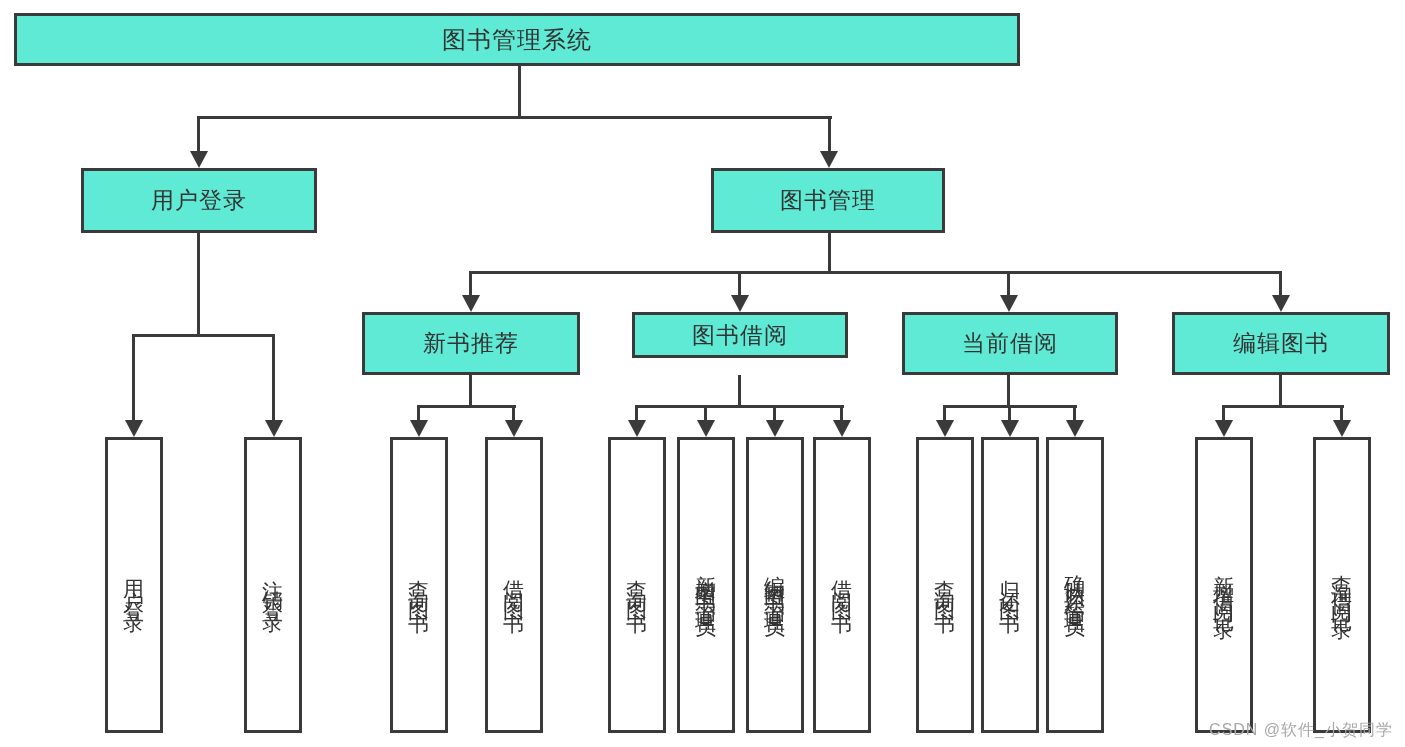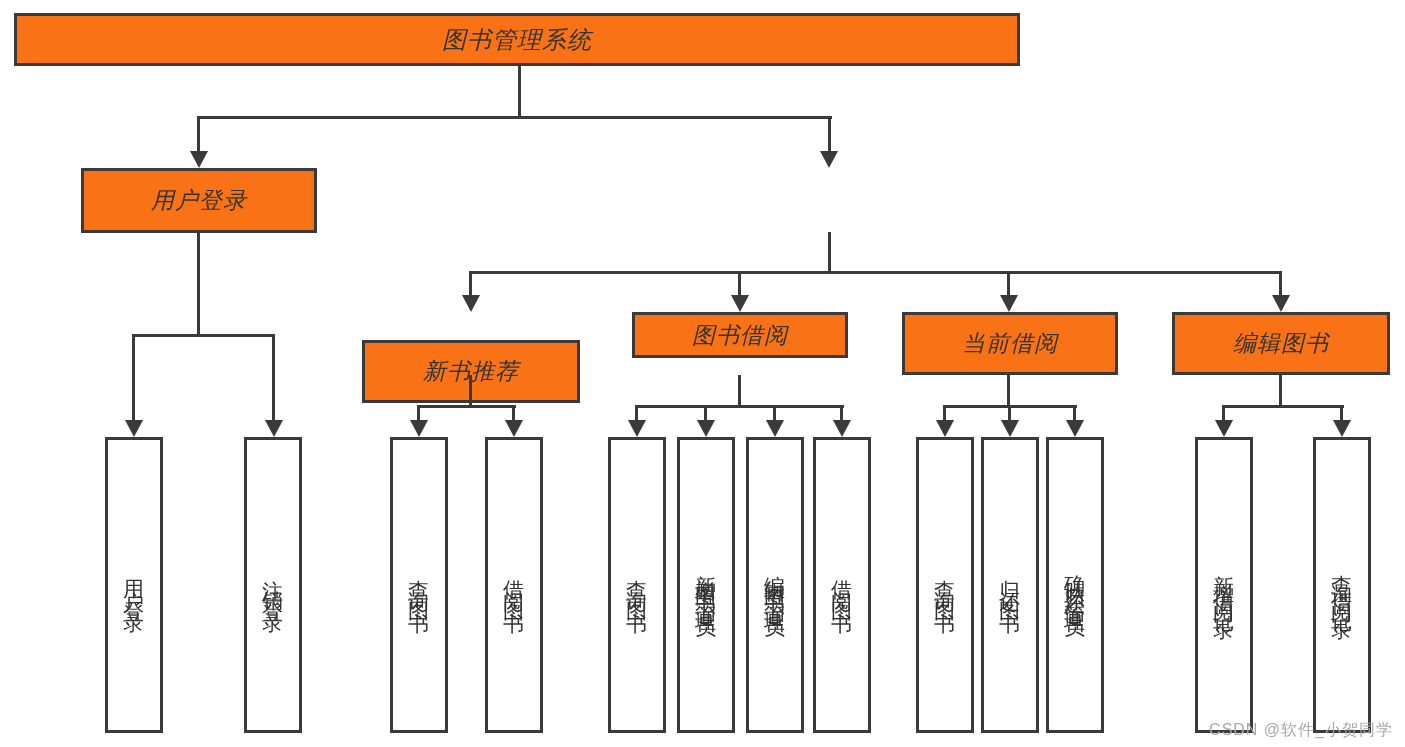--- a/index.html
+++ b/index.html
@@ -14,27 +14,26 @@
     width: 1405px; height: 747px;
     background: var(--bg);
     font-family: "Liberation Sans", "DejaVu Sans", sans-serif;
     overflow: hidden;
   }
   .canvas { position: relative; width: 1405px; height: 747px; }
 
   .node {
     position: absolute;
     border: 3px solid var(--line);
-    background: #f97316;
+    background: #5eead4;
     color: var(--text);
     display: flex; align-items: center; justify-content: center;
     font-size: 23px;
     letter-spacing: 1px;
     white-space: nowrap;
-    font-style: italic;
   }
   .node.root { font-size: 24px; }
 
   .leaf {
     position: absolute;
     border: 3px solid var(--line);
     background: #fff;
     color: var(--text);
     width: 58px; top: 437px; height: 296px;
     display: flex; align-items: center; justify-content: center;
@@ -67,22 +66,23 @@
   }
 </style>
 </head>
 <body>
 
 <div class="canvas">
 
   <div class="node root" style="left:14px; top:13px; width:1006px; height:53px;">图书管理系统</div>
 
   <div class="node" style="left:81px; top:168px; width:236px; height:65px;">用户登录</div>
+  <div class="node" style="left:711px; top:168px; width:234px; height:65px;">图书管理</div>
 
-  <div class="node" style="left:362px; top:312px; width:218px; height:63px;margin-top:28px;">新书推荐</div>
+  <div class="node" style="left:362px; top:312px; width:218px; height:63px;">新书推荐</div>
   <div class="node" style="left:632px; top:312px; width:216px; height:46px;">图书借阅</div>
   <div class="node" style="left:902px; top:312px; width:216px; height:63px;">当前借阅</div>
   <div class="node" style="left:1172px; top:312px; width:218px; height:63px;">编辑图书</div>
 
   <div class="leaf" style="left:105px;">用户登录</div>
   <div class="leaf" style="left:244px;">注销登录</div>
 
   <div class="leaf" style="left:390px;">查询图书</div>
   <div class="leaf" style="left:485px;">借阅图书</div>
 

